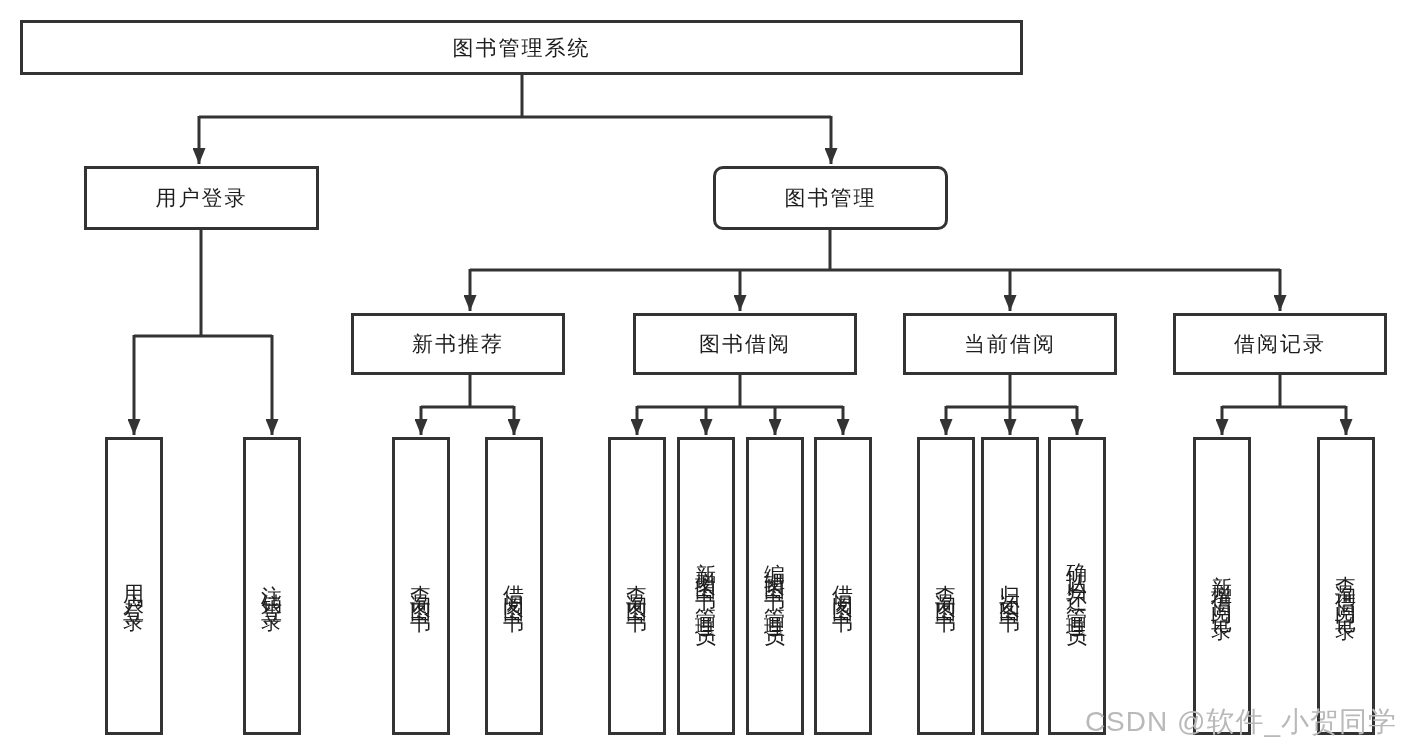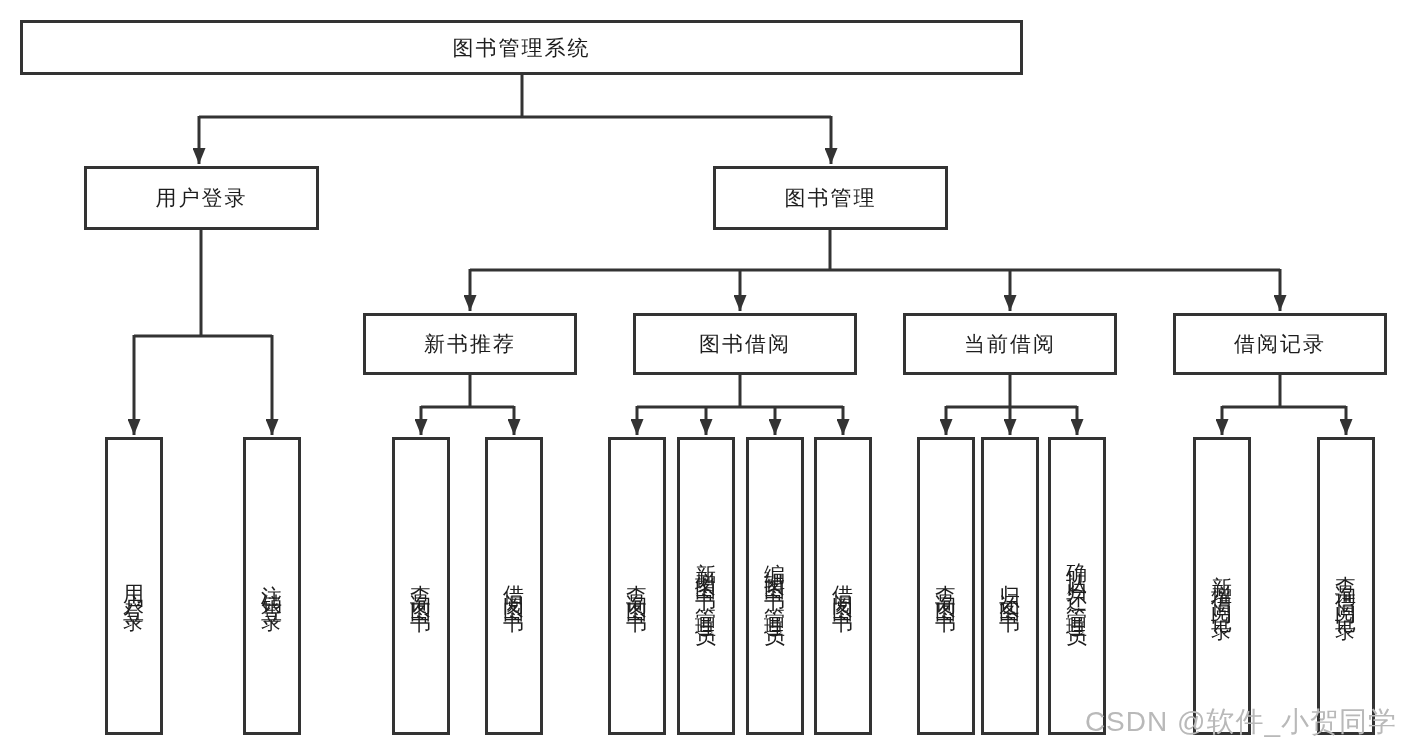--- a/index.html
+++ b/index.html
@@ -99,25 +99,25 @@
     </g>
   </svg>
 
   <div class="node hbox" style="left:20px;top:13px;width:1003px;height:55px;margin-top:7px;">
     <span class="lbl">图书管理系统</span>
   </div>
 
   <div class="node hbox" style="left:84px;top:166px;width:235px;height:64px;">
     <span class="lbl">用户登录</span>
   </div>
-  <div class="node hbox" style="left:713px;top:166px;width:235px;height:64px;">
+  <div class="node hbox" style="left:713px;top:166px;width:235px;height:64px;border-radius:10px;">
     <span class="lbl">图书管理</span>
   </div>
 
-  <div class="node hbox" style="left:363px;top:313px;width:214px;height:62px;">
+  <div class="node hbox" style="left:351px;top:313px;width:214px;height:62px;">
     <span class="lbl">新书推荐</span>
   </div>
   <div class="node hbox" style="left:633px;top:313px;width:224px;height:62px;">
     <span class="lbl">图书借阅</span>
   </div>
   <div class="node hbox" style="left:903px;top:313px;width:214px;height:62px;">
     <span class="lbl">当前借阅</span>
   </div>
   <div class="node hbox" style="left:1173px;top:313px;width:214px;height:62px;">
     <span class="lbl">借阅记录</span>

